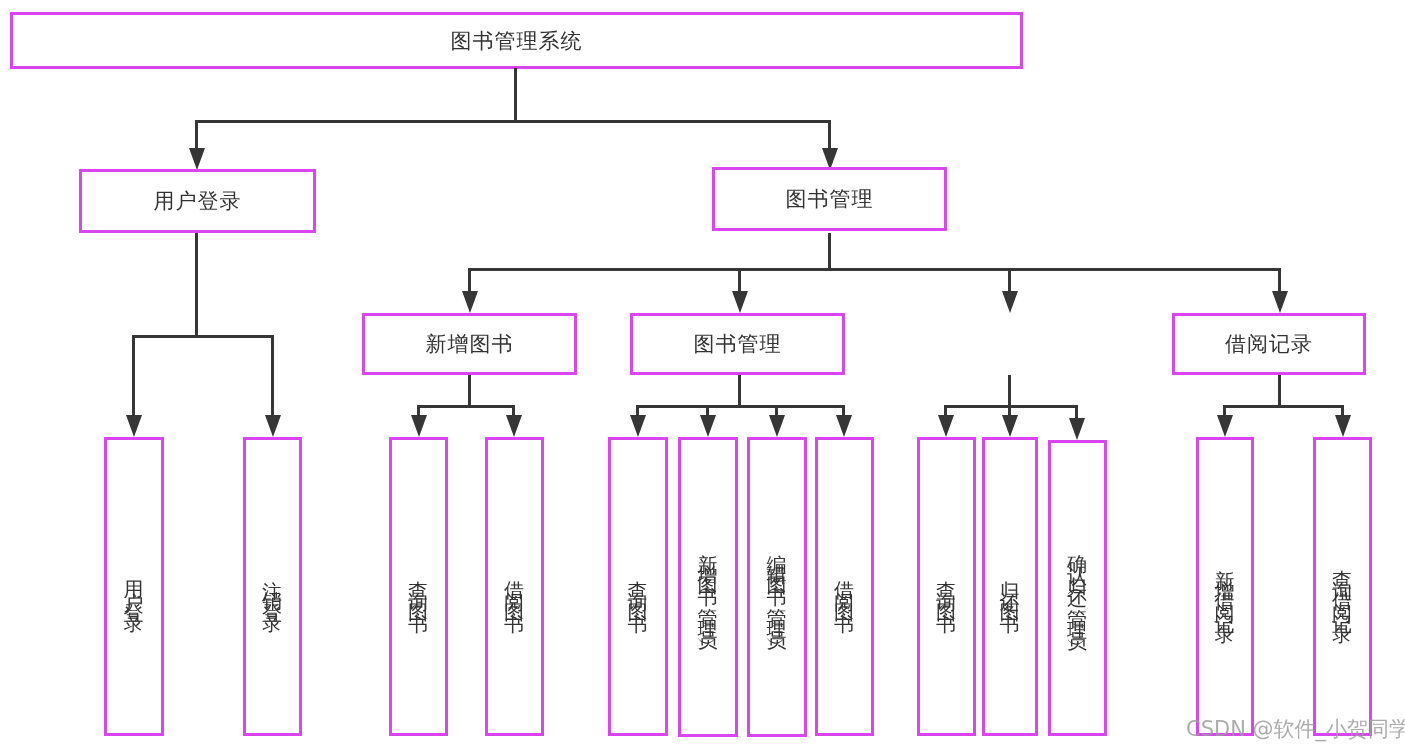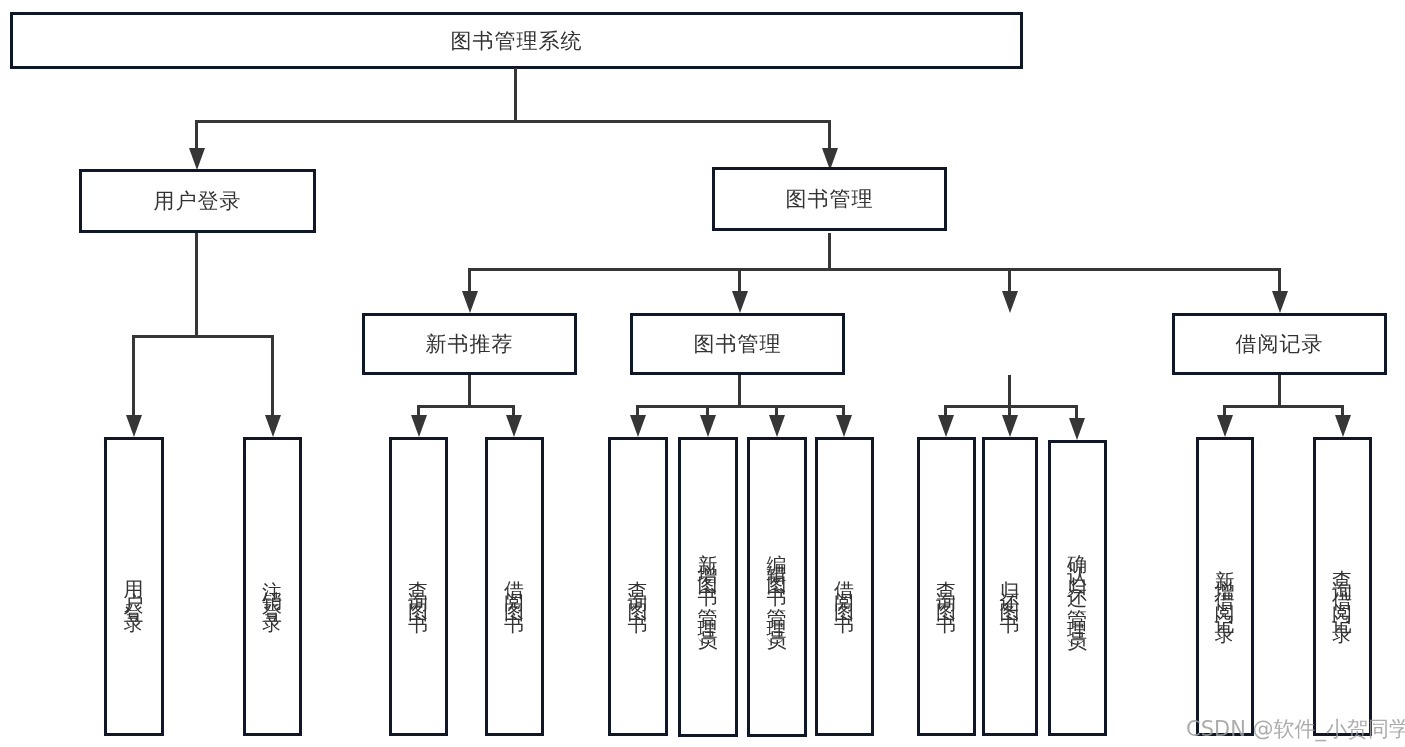--- a/index.html
+++ b/index.html
@@ -2,21 +2,21 @@
 <html><head>
 <meta charset="utf-8">
 <style>
   html,body { margin:0; padding:0; background:#ffffff; }
   #canvas {
     position:relative; width:1405px; height:747px; background:#ffffff;
     font-family:"DejaVu Sans","Liberation Sans",sans-serif; overflow:hidden;
   }
   .box {
     position:absolute; box-sizing:border-box;
-    border:3px solid #0f172a; background:#ffffff;
+    border:3px solid #d946ef; background:#ffffff;
     display:flex; align-items:center; justify-content:center;
   }
   .box .lbl { font-size:21px; color:#333333; letter-spacing:1px; white-space:nowrap; }
   .vbox .lbl {
     writing-mode:vertical-rl; text-orientation:mixed;
     font-size:20px; letter-spacing:11px; line-height:1; white-space:nowrap;
   }
   .hl { position:absolute; height:3px; background:#363636; }
   .vl { position:absolute; width:3px; background:#363636; }
   .ah {
@@ -64,26 +64,26 @@
   <div class="vl" style="left:468px;top:268px;height:25px"></div>
   <div class="ah" style="left:462px;top:291px"></div>
   <div class="vl" style="left:738px;top:268px;height:25px"></div>
   <div class="ah" style="left:732px;top:291px"></div>
   <div class="vl" style="left:1008px;top:268px;height:25px"></div>
   <div class="ah" style="left:1002px;top:291px"></div>
   <div class="vl" style="left:1278px;top:268px;height:25px"></div>
   <div class="ah" style="left:1272px;top:291px"></div>
 
   <div class="box" style="left:362px;top:313px;width:215px;height:62px">
-    <span class="lbl">新书推荐</span>
+    <span class="lbl">新增图书</span>
   </div>
   <div class="box" style="left:630px;top:313px;width:215px;height:62px">
     <span class="lbl">图书管理</span>
   </div>
-  <div class="box" style="left:1172px;top:313px;width:215px;height:62px">
+  <div class="box" style="left:1172px;top:313px;width:194px;height:62px">
     <span class="lbl">借阅记录</span>
   </div>
 
   <div class="vl" style="left:468px;top:375px;height:30px"></div>
   <div class="hl" style="left:417px;top:405px;width:98px"></div>
   <div class="vl" style="left:417px;top:405px;height:12px"></div>
   <div class="ah" style="left:411px;top:415px"></div>
   <div class="vl" style="left:512px;top:405px;height:12px"></div>
   <div class="ah" style="left:506px;top:415px"></div>
 

